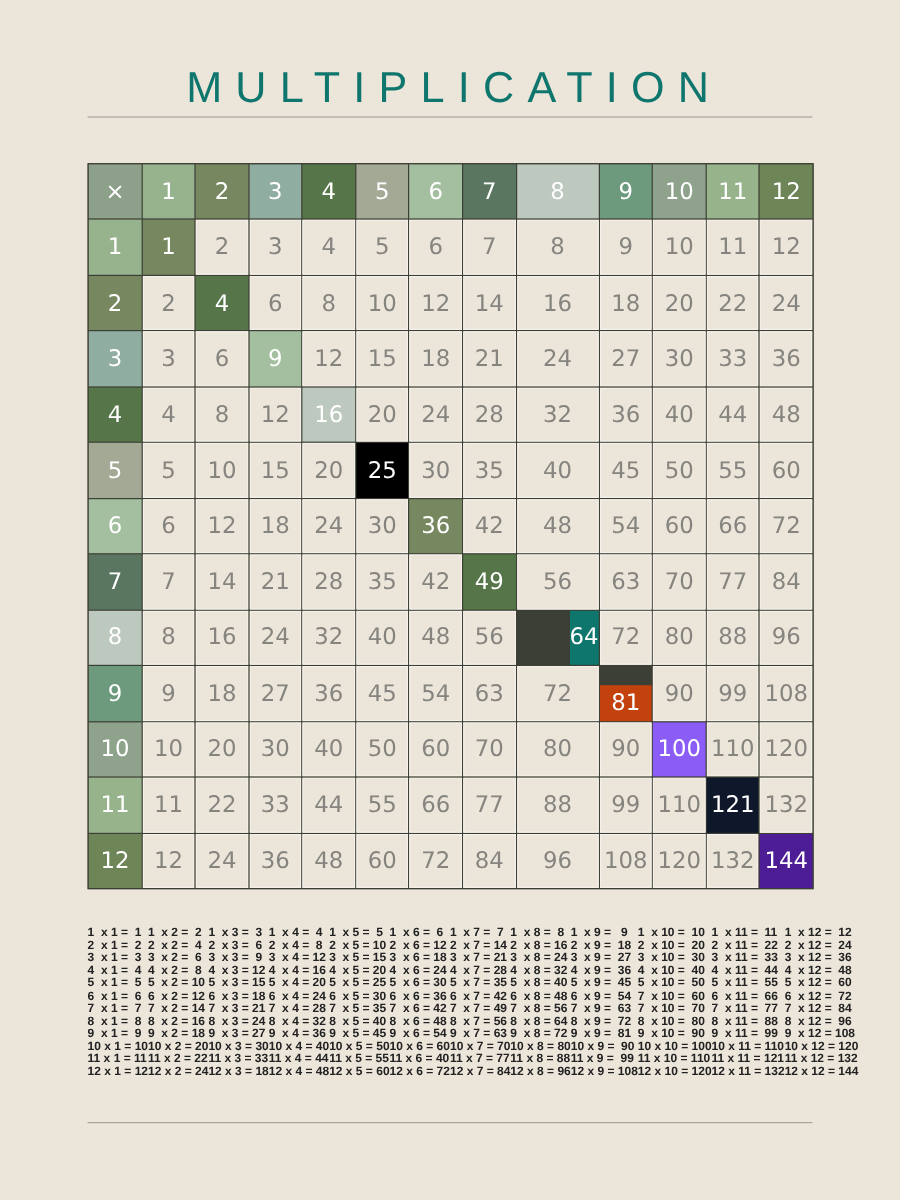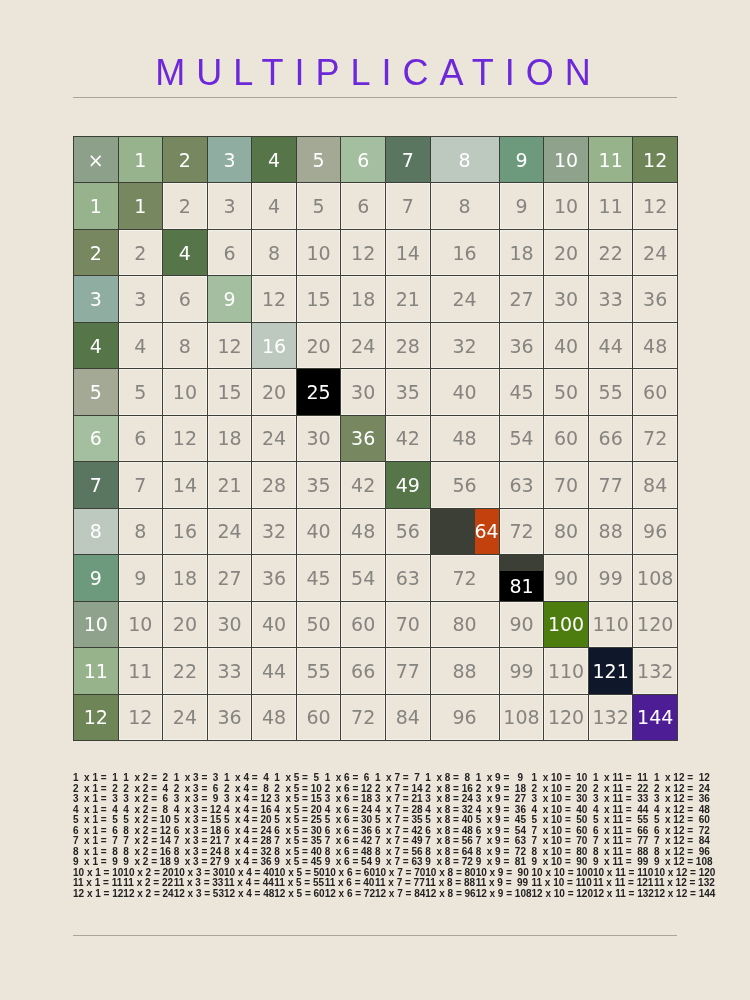--- a/index.html
+++ b/index.html
@@ -1,17 +1,17 @@
 <!DOCTYPE html>
 <html><head>
 <meta charset="utf-8">
 <style>
   html, body { margin:0; padding:0; }
   body { width:750px; height:1000px; background:#ebe5da; font-family:"DejaVu Sans", sans-serif; position:relative; overflow:hidden; }
-  .title { position:absolute; top:52px; left:0; width:750px; text-align:center; font-family:"Liberation Sans", sans-serif; font-size:36px; letter-spacing:11px; color:#6d28d9; font-weight:400; padding-left:7px; box-sizing:border-box; }
+  .title { position:absolute; top:52px; left:0; width:750px; text-align:center; font-family:"Liberation Sans", sans-serif; font-size:36px; letter-spacing:11px; color:#0f766e; font-weight:400; padding-left:7px; box-sizing:border-box; }
   .rule { position:absolute; left:73px; width:604px; height:1px; background:#aaa59b; }
   .grid { position:absolute; left:73px; top:136px; width:605px; height:605px; display:grid; grid-template-columns:repeat(13, 1fr); grid-template-rows:repeat(13, 1fr); border:1px solid #3c3f35; box-sizing:border-box; background:#3c3f35; gap:1px; }
   .cell { display:flex; align-items:center; justify-content:center; background:#ebe5da; color:#85847f; font-size:19px; font-family:"DejaVu Sans", sans-serif; box-shadow: inset 0 0 0 1px #f5f1ea; }
   .cell.hdr, .cell.diag { color:#fff; box-shadow:none; font-weight:500; }
   .facts { position:absolute; left:73px; top:773px; width:610px; display:grid; grid-template-columns:repeat(12, 1fr); font-family:"Liberation Sans", sans-serif; font-size:10px; font-weight:bold; color:#222; line-height:10.5px; }
   .facts .col div { white-space:pre; }
 </style>
 </head>
 <body>
 
@@ -124,49 +124,49 @@
     <div class="cell ">77</div>
     <div class="cell ">84</div>
     <div class="cell hdr" style="background: rgb(189, 200, 191);">8</div>
     <div class="cell ">8</div>
     <div class="cell ">16</div>
     <div class="cell ">24</div>
     <div class="cell ">32</div>
     <div class="cell ">40</div>
     <div class="cell ">48</div>
     <div class="cell ">56</div>
-    <div class="cell diag" style="background: #c2410c; margin-left: 44px;">64</div>
+    <div class="cell diag" style="background: #0f766e; margin-left: 44px;">64</div>
     <div class="cell ">72</div>
     <div class="cell ">80</div>
     <div class="cell ">88</div>
     <div class="cell ">96</div>
     <div class="cell hdr" style="background: rgb(109, 154, 124);">9</div>
     <div class="cell ">9</div>
     <div class="cell ">18</div>
     <div class="cell ">27</div>
     <div class="cell ">36</div>
     <div class="cell ">45</div>
     <div class="cell ">54</div>
     <div class="cell ">63</div>
     <div class="cell ">72</div>
-    <div class="cell diag" style="background: #000000; margin-top: 16px;">81</div>
+    <div class="cell diag" style="background: #c2410c; margin-top: 16px;">81</div>
     <div class="cell ">90</div>
     <div class="cell ">99</div>
     <div class="cell ">108</div>
     <div class="cell hdr" style="background: rgb(142, 162, 140);">10</div>
     <div class="cell ">10</div>
     <div class="cell ">20</div>
     <div class="cell ">30</div>
     <div class="cell ">40</div>
     <div class="cell ">50</div>
     <div class="cell ">60</div>
     <div class="cell ">70</div>
     <div class="cell ">80</div>
     <div class="cell ">90</div>
-    <div class="cell diag" style="background: #4d7c0f;">100</div>
+    <div class="cell diag" style="background: #8b5cf6;">100</div>
     <div class="cell ">110</div>
     <div class="cell ">120</div>
     <div class="cell hdr" style="background: rgb(150, 179, 139);">11</div>
     <div class="cell ">11</div>
     <div class="cell ">22</div>
     <div class="cell ">33</div>
     <div class="cell ">44</div>
     <div class="cell ">55</div>
     <div class="cell ">66</div>
     <div class="cell ">77</div>
@@ -204,41 +204,41 @@
       <div>10 x 1 = 10</div>
       <div>11 x 1 = 11</div>
       <div>12 x 1 = 12</div>
     </div>
     <div class="col">
       <div>1  x 2 =  2</div>
       <div>2  x 2 =  4</div>
       <div>3  x 2 =  6</div>
       <div>4  x 2 =  8</div>
       <div>5  x 2 = 10</div>
-      <div>8  x 2 = 12</div>
+      <div>6  x 2 = 12</div>
       <div>7  x 2 = 14</div>
       <div>8  x 2 = 16</div>
       <div>9  x 2 = 18</div>
       <div>10 x 2 = 20</div>
       <div>11 x 2 = 22</div>
       <div>12 x 2 = 24</div>
     </div>
     <div class="col">
       <div>1  x 3 =  3</div>
       <div>2  x 3 =  6</div>
       <div>3  x 3 =  9</div>
       <div>4  x 3 = 12</div>
       <div>5  x 3 = 15</div>
       <div>6  x 3 = 18</div>
       <div>7  x 3 = 21</div>
       <div>8  x 3 = 24</div>
       <div>9  x 3 = 27</div>
       <div>10 x 3 = 30</div>
       <div>11 x 3 = 33</div>
-      <div>12 x 3 = 53</div>
+      <div>12 x 3 = 18</div>
     </div>
     <div class="col">
       <div>1  x 4 =  4</div>
       <div>2  x 4 =  8</div>
       <div>3  x 4 = 12</div>
       <div>4  x 4 = 16</div>
       <div>5  x 4 = 20</div>
       <div>6  x 4 = 24</div>
       <div>7  x 4 = 28</div>
       <div>8  x 4 = 32</div>

